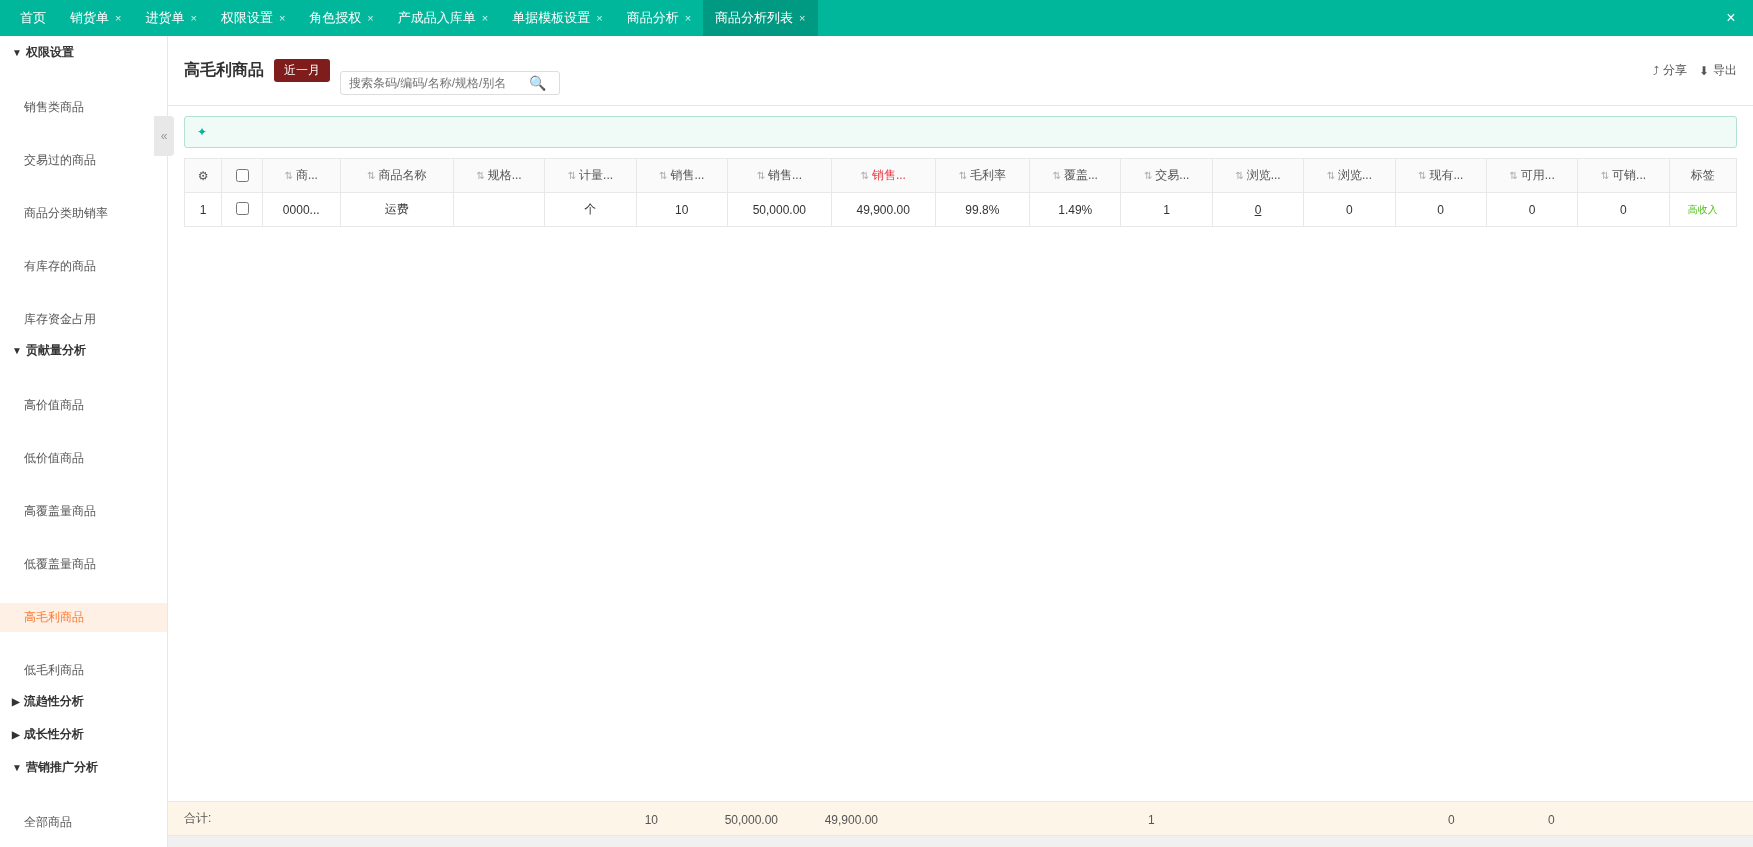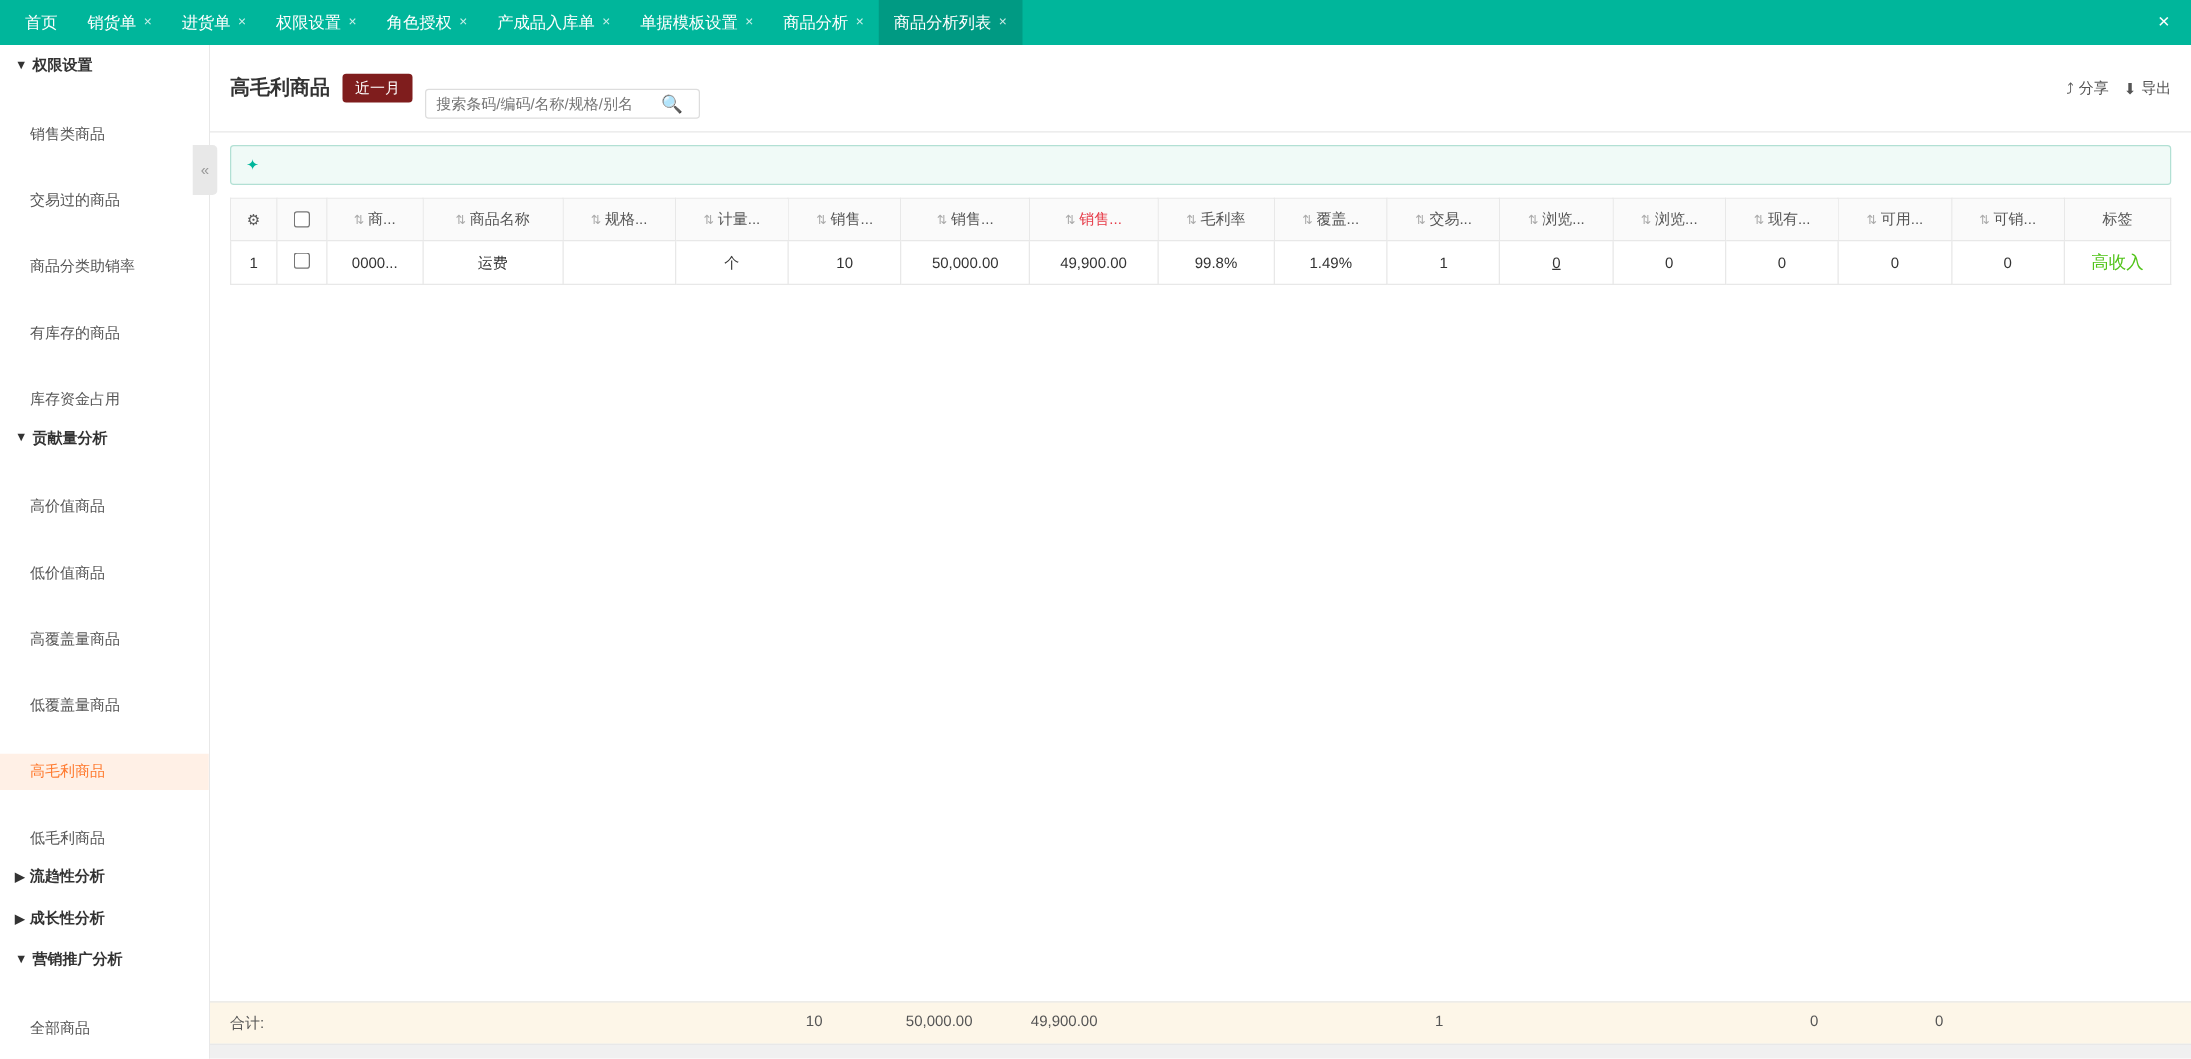--- a/index.html
+++ b/index.html
@@ -199,30 +199,30 @@
       z-index: 2;
     }
     thead th .col-label { display: flex; align-items: center; justify-content: center; gap: 3px; }
     tbody td {
       border: 1px solid #e8e8e8;
       padding: 8px 6px;
       text-align: center;
       color: #333;
       white-space: nowrap;
     }
-    .tag-high { color: #52c41a; font-size: 14px; }
+    .tag-high { color: #52c41a; font-size: 10px; }
     .col-sort { color: #aaa; font-size: 10px; cursor: pointer; }
 
     
     .table-footer {
       background: #fdf6e8;
       border-top: 1px solid #e8e8e8;
       padding: 8px 16px;
       display: flex;
-      align-items: flex-start;
+      align-items: flex-end;
       gap: 20px;
       font-size: 12px;
       color: #555;
       flex-shrink: 0;
     }
     .footer-label { font-weight: 500; }
     .footer-value { min-width: 80px; text-align: center; }
 
     
     .bottom-scroll {

